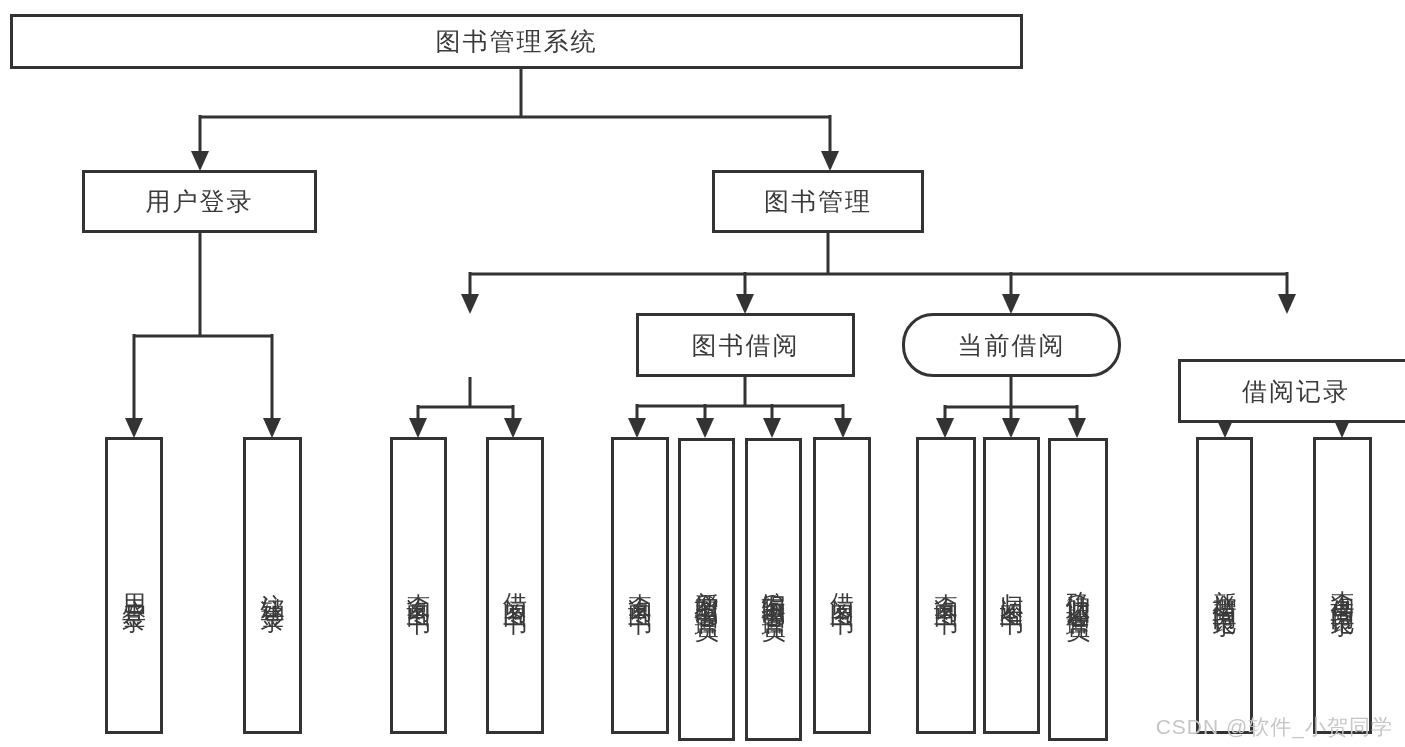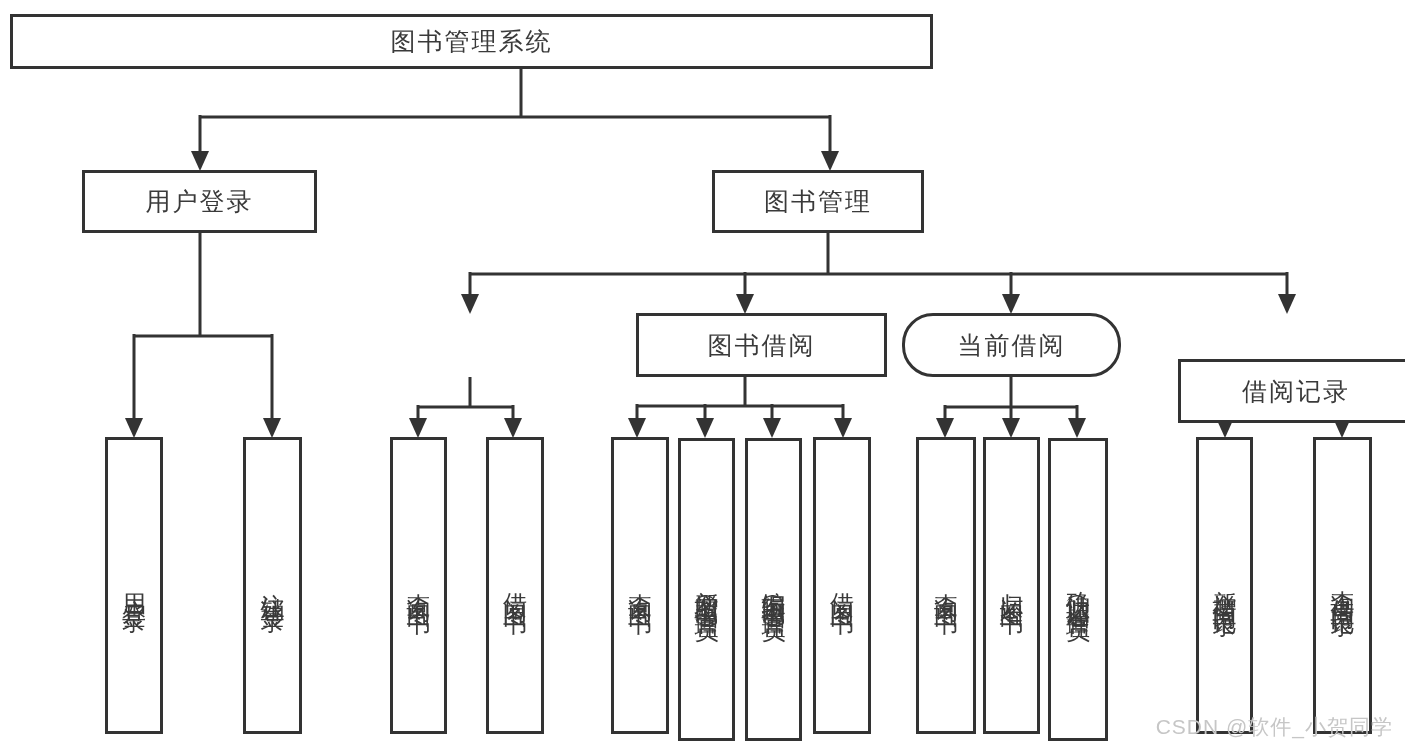--- a/index.html
+++ b/index.html
@@ -80,32 +80,32 @@
       <polygon points="763,418 781,418 772,438"></polygon>
       <polygon points="834,418 852,418 843,438"></polygon>
       <polygon points="936,418 954,418 945,438"></polygon>
       <polygon points="1002,418 1020,418 1011,438"></polygon>
       <polygon points="1068,418 1086,418 1077,438"></polygon>
       <polygon points="1216,418 1234,418 1225,438"></polygon>
       <polygon points="1333,418 1351,418 1342,438"></polygon>
     </g>
   </svg>
 
-  <div class="node" style="left:10px; top:14px; width:923px; height:55px;font-family:Liberation Mono, monospace;">
+  <div class="node" style="left:10px; top:14px; width:1013px; height:55px;font-family:Liberation Mono, monospace;">
     <span>图书管理系统</span>
   </div>
 
   <div class="node" style="left:82px; top:170px; width:235px; height:63px;">
     <span>用户登录</span>
   </div>
   <div class="node" style="left:712px; top:170px; width:212px; height:63px;">
     <span>图书管理</span>
   </div>
 
-  <div class="node" style="left:636px; top:313px; width:251px; height:64px;">
+  <div class="node" style="left:636px; top:313px; width:219px; height:64px;">
     <span>图书借阅</span>
   </div>
   <div class="node" style="left:902px; top:313px; width:219px; height:64px;border-radius:31px;">
     <span>当前借阅</span>
   </div>
   <div class="node" style="left:1178px; top:313px; width:236px; height:64px;margin-top:46px;">
     <span>借阅记录</span>
   </div>
 
   <div class="node vnode" style="left:105px; top:437px; width:58px; height:297px;">

